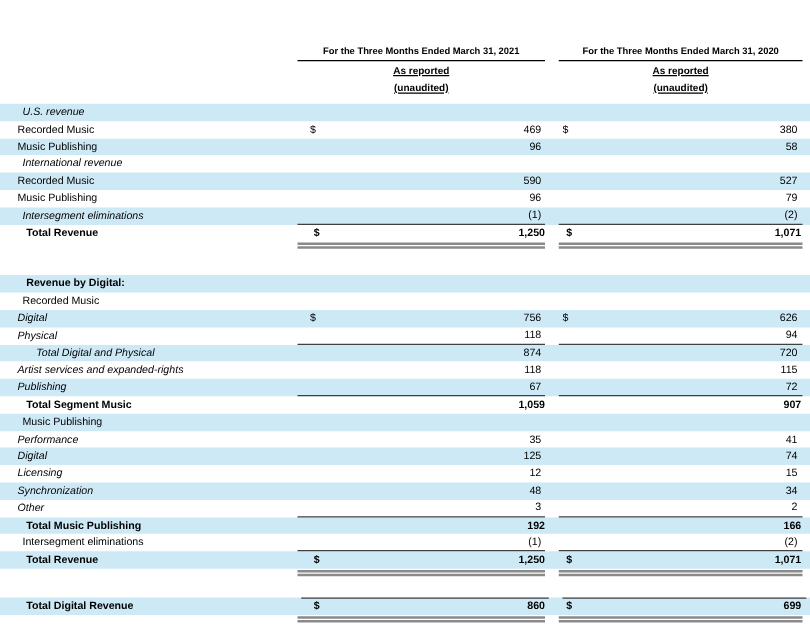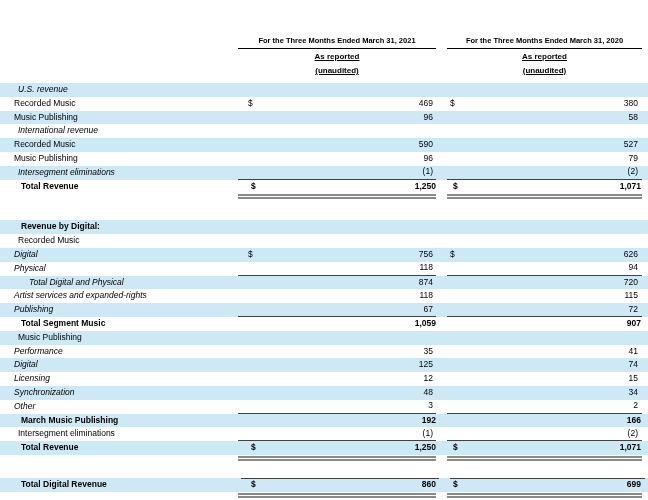--- a/index.html
+++ b/index.html
@@ -357,21 +357,21 @@
           <span class="dollar"></span>
           <span class="val">3</span>
         </div>
         <div class="gapcol"></div>
         <div class="grp g2">
           <span class="dollar"></span>
           <span class="val">2</span>
         </div>
       </div>
       <div class="row shade bold">
-        <div class="label ind0">March Music Publishing</div>
+        <div class="label ind0">Total Music Publishing</div>
         <div class="grp g1">
           <span class="dollar"></span>
           <span class="val">192</span>
         </div>
         <div class="gapcol"></div>
         <div class="grp g2">
           <span class="dollar"></span>
           <span class="val">166</span>
         </div>
       </div>

